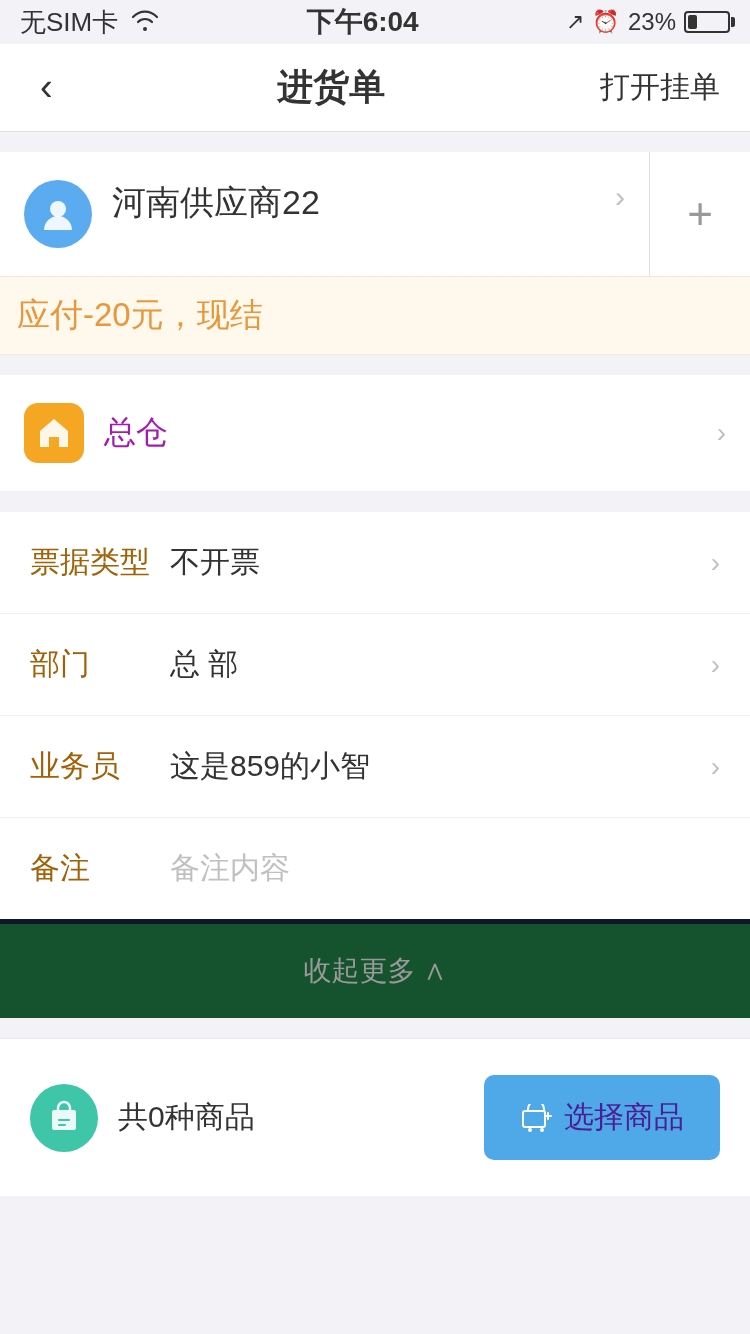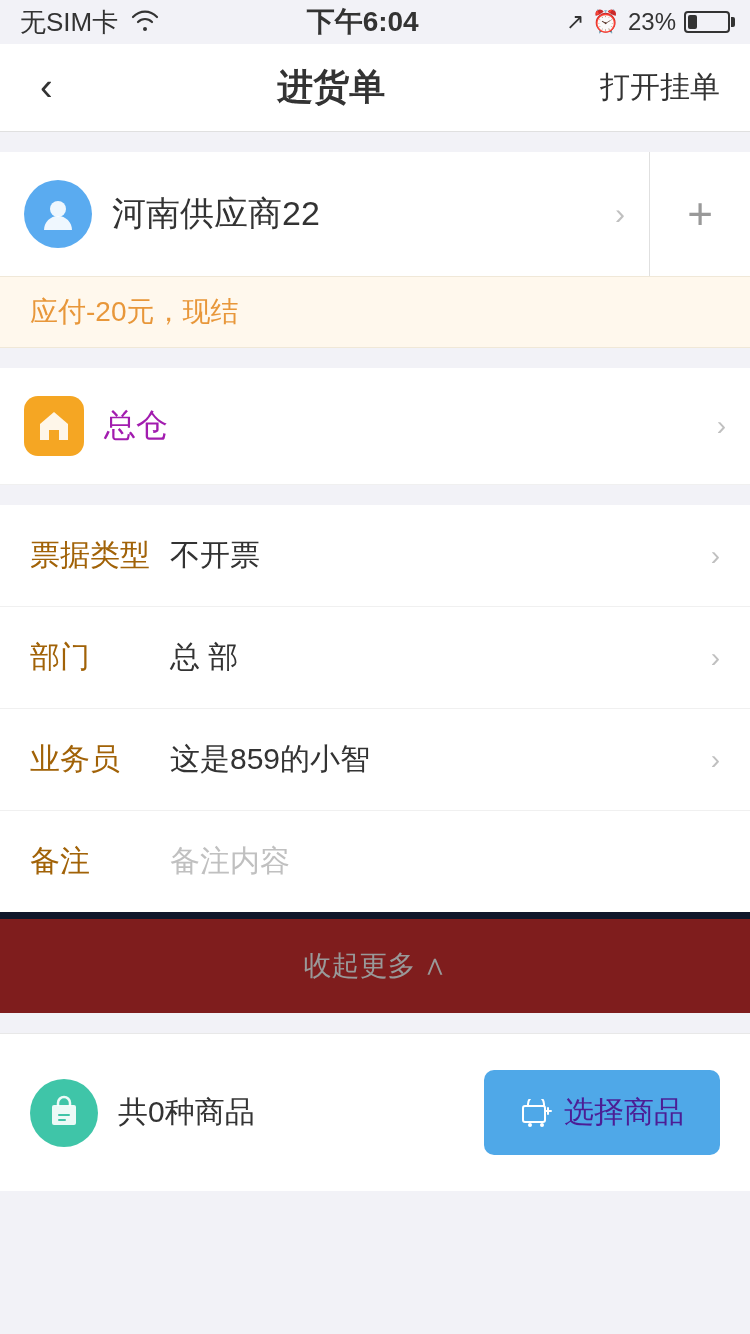--- a/index.html
+++ b/index.html
@@ -92,21 +92,20 @@
 
     
     .supplier-section {
       background: #fff;
       display: flex;
       align-items: center;
     }
     .supplier-main {
       flex: 1;
       display: flex;
-      align-items: center;
       padding: 28px 24px;
       border-right: 1px solid #e0e0e0;
     }
     .supplier-avatar {
       width: 68px;
       height: 68px;
       border-radius: 50%;
       background: #5aabf0;
       display: flex;
       align-items: center;
@@ -131,22 +130,22 @@
       align-items: center;
       justify-content: center;
       font-size: 44px;
       color: #999;
       cursor: pointer;
     }
 
     
     .notice-bar {
       background: #fff8ed;
-      padding: 16px 30px;
-      font-size: 28px;
+      padding: 16px 17px;
+      font-size: 33px;
       color: #e8973a;
       border-top: 1px solid #f0e8d8;
       border-bottom: 1px solid #f0e8d8;
     }
 
     
     .row-item {
       background: #fff;
       display: flex;
       align-items: center;
@@ -198,27 +197,27 @@
       border-bottom: 1px solid #f0f0f0;
     }
     .warehouse-label {
       font-size: 32px;
       color: #a21caf;
       flex: 1;
     }
 
     
     .collapse-bar {
-      background: #7f1d1d;
+      background: #14532d;
       text-align: center;
       padding: 28px 0;
       font-size: 28px;
       color: #999;
       cursor: pointer;
-      border-top: 7px solid #0f172a;
+      border-top: 5px solid #0f172a;
     }
 
     
     .bottom-bar {
       background: #fff;
       display: flex;
       align-items: center;
       padding: 36px 30px;
       border-top: 1px solid #e8e8e8;
     }

